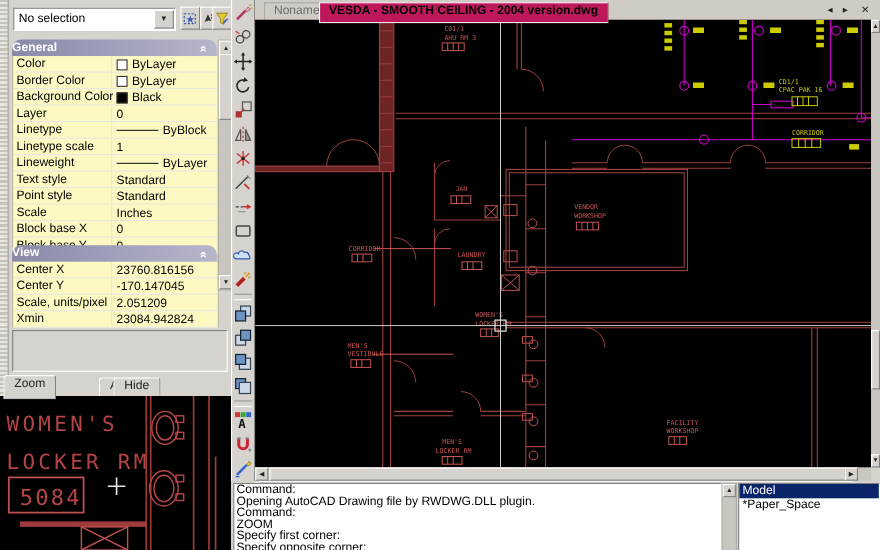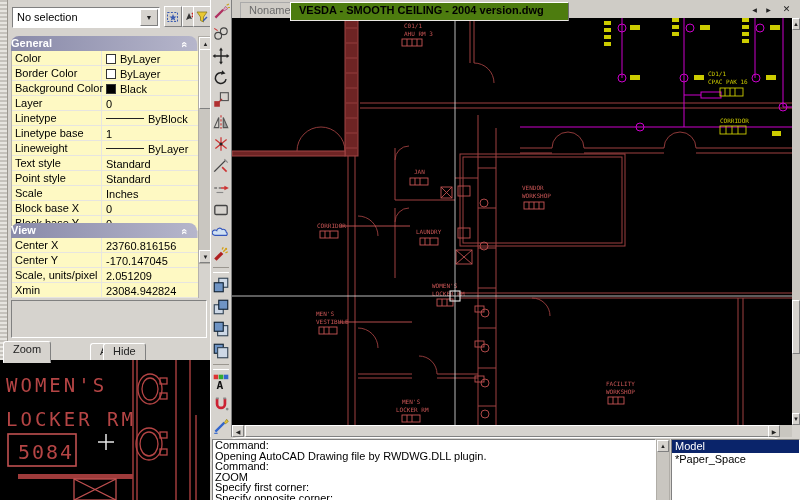--- a/index.html
+++ b/index.html
@@ -44,23 +44,23 @@
   .ptab.active{top:1px;height:19px;font-weight:normal;border-bottom-color:#d6d3ce;z-index:2;}
   .preview{position:absolute;left:0;top:360px;width:210px;height:140px;background:#000;}
   
   .side-tb{position:absolute;left:210px;top:0;width:22px;height:437px;background:#d6d3ce;
            border-left:1px solid #fff;border-right:1px solid #808080;padding-top:3px;box-sizing:border-box;}
   .sicon{display:block;width:18px;height:18px;margin:0 auto 4px auto;cursor:pointer;}
   .sep{height:4px;border-top:1px solid #9a968f;border-bottom:1px solid #fff;margin:1px 2px 3px 2px;}
   
   .docarea{position:absolute;left:232px;top:0;width:568px;height:437px;background:#d6d3ce;}
   .dtabs{position:absolute;left:0;top:0;width:100%;height:18px;background:#cfccc6;border-bottom:1px solid #9a968f;}
-  .dtab{position:absolute;top:2px;height:16px;padding:1px 24px 0 8px;white-space:nowrap;}
+  .dtab{position:absolute;top:2px;height:16px;padding:1px 8px 0 8px;white-space:nowrap;}
   .dtab.inactive{left:8px;color:#6b6b6b;background:#cfccc6;border:1px solid #aaa;border-bottom:none;}
-  .dtab.active{left:58px;color:#000;font-weight:bold;background:#4d7c0f;
+  .dtab.active{left:58px;color:#000;font-weight:bold;background:#be185d;
                border:1px solid;border-color:#fff #707070 #e9e7e2 #fff;z-index:2;}
   .dctl{position:absolute;top:3px;width:11px;height:12px;}
   .canvas{position:absolute;left:0;top:18px;width:560px;height:407px;background:#000;}
   .vscroll{position:absolute;left:560px;top:18px;width:8px;height:407px;background:#c9c6c0;}
   .vscroll .thumb{position:absolute;left:0;top:282px;width:6px;height:52px;}
   .hscroll{position:absolute;left:0;top:425px;width:560px;height:12px;background:#c9c6c0;}
   .hscroll .thumb{position:absolute;left:13px;top:0;width:522px;height:10px;}
   
   .cmd{position:absolute;left:210px;top:437px;width:590px;height:63px;background:#d6d3ce;border-top:1px solid #fff;border-radius:32px;}
   .cmdtext{position:absolute;left:2px;top:1px;width:442px;height:60px;background:#fff;
@@ -137,21 +137,21 @@
           </span>
         </div>
       <div class="prow">
           <span class="n">Linetype</span>
           <span class="v">
             <span class="lt"></span>
             <span>ByBlock</span>
           </span>
         </div>
       <div class="prow">
-          <span class="n">Linetype base</span>
+          <span class="n">Linetype scale</span>
           <span class="v">
             <span>1</span>
           </span>
         </div>
       <div class="prow">
           <span class="n">Lineweight</span>
           <span class="v">
             <span class="lt"></span>
             <span>ByLayer</span>
           </span>

